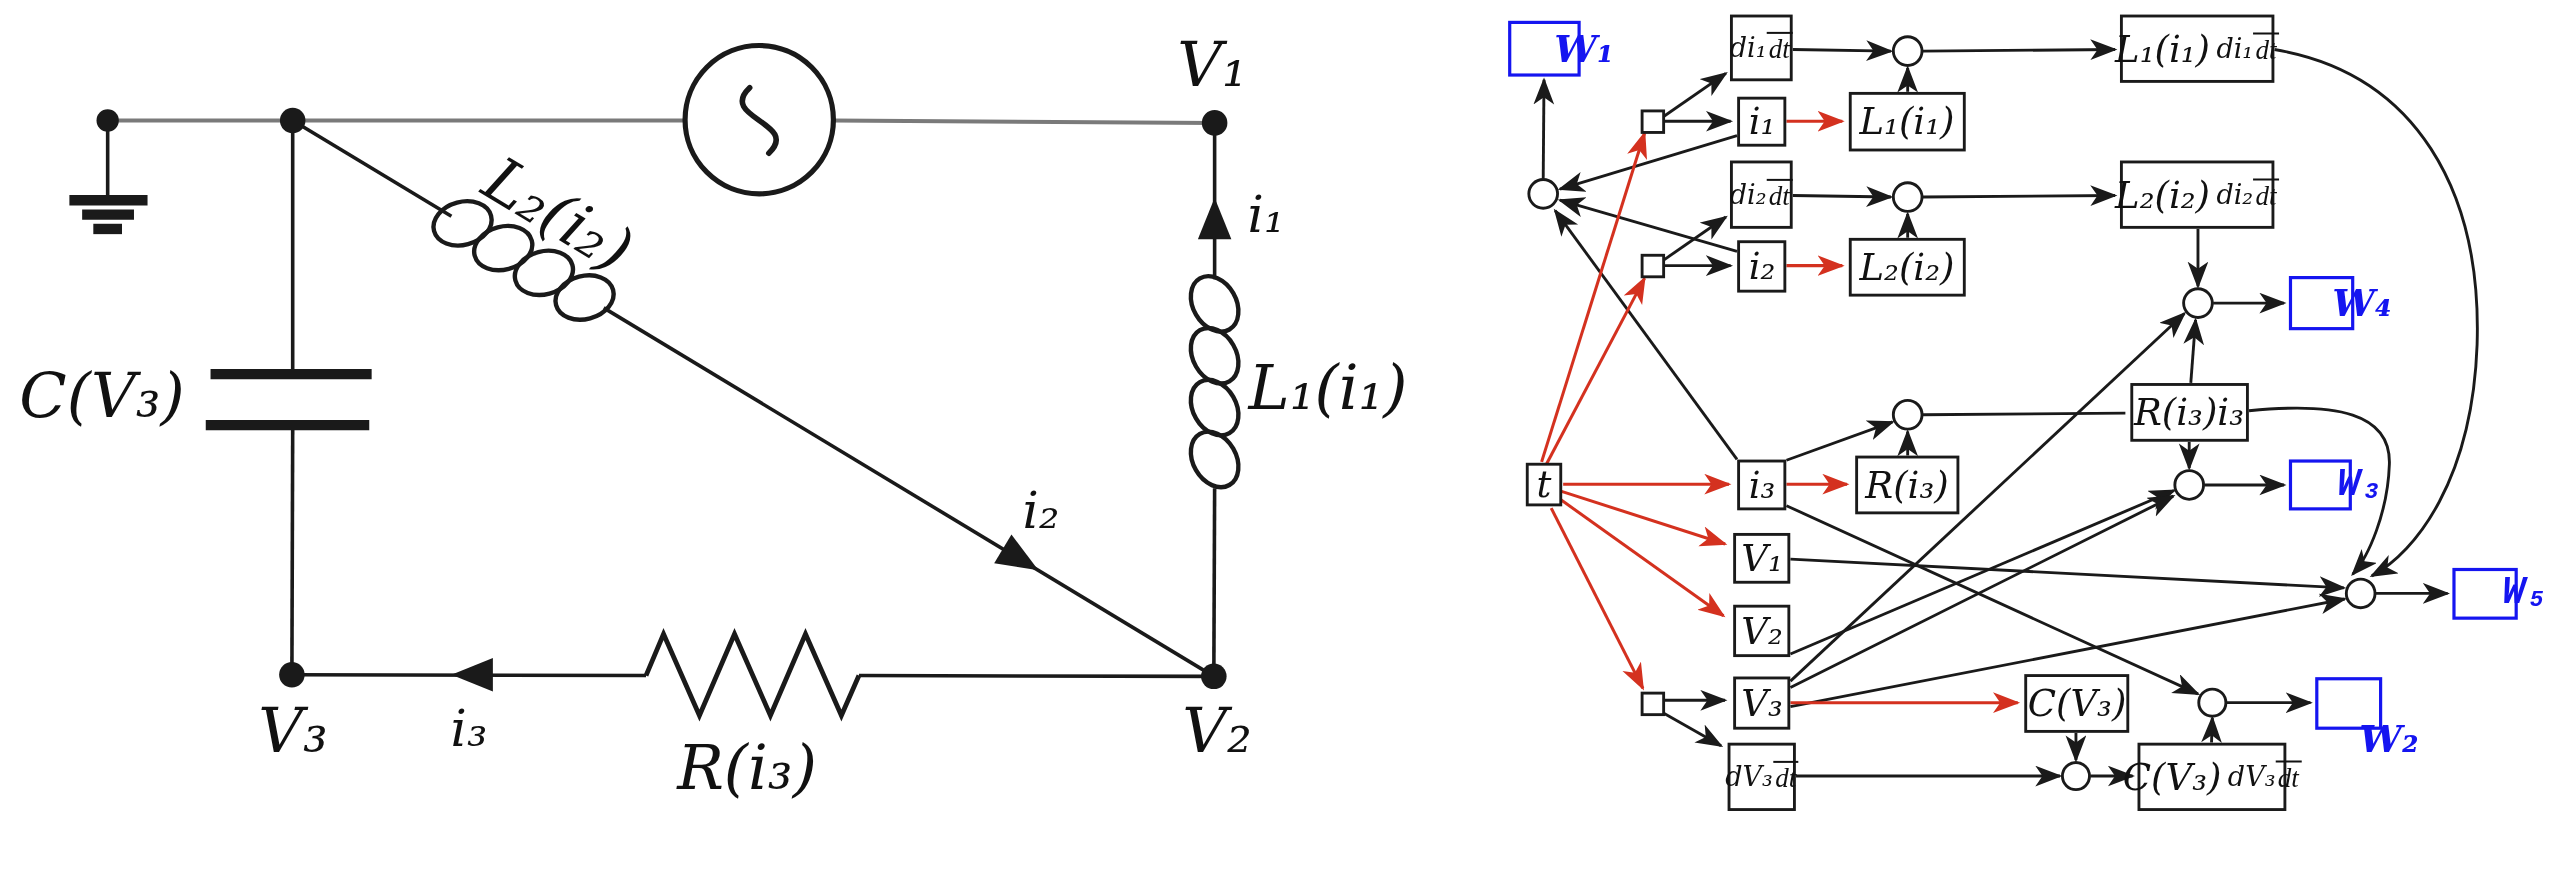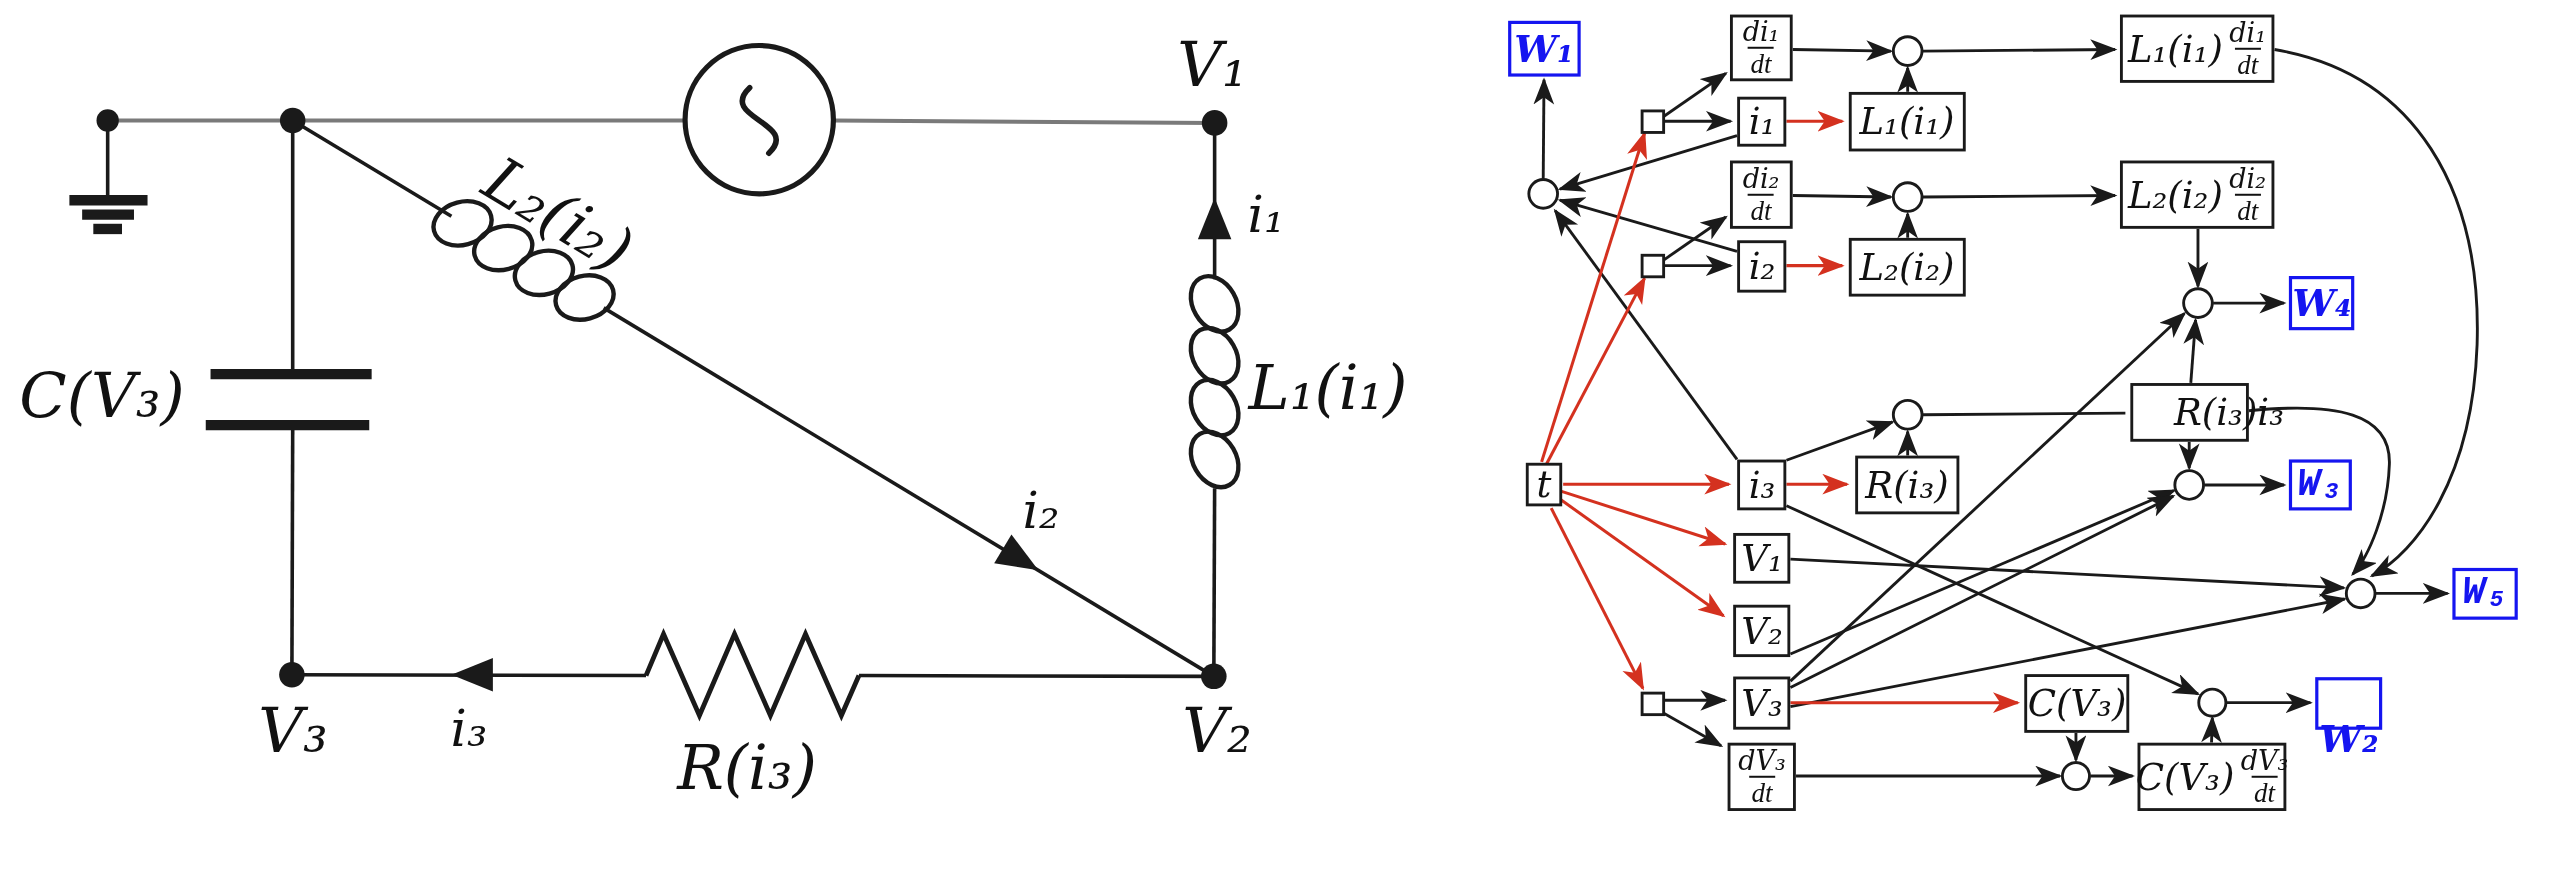--- a/index.html
+++ b/index.html
@@ -5,23 +5,23 @@
   html,body{margin:0;padding:0;background:#ffffff;}
   .stage{position:relative;width:2576px;height:879px;background:#ffffff;overflow:hidden;
          font-family:"DejaVu Serif",serif;}
   svg{position:absolute;left:0;top:0;}
   .lbl{position:absolute;transform:translate(-50%,-50%);white-space:nowrap;
        font-family:"DejaVu Serif",serif;font-style:italic;color:#111;line-height:1;}
   .lbl.rot{transform:translate(-50%,-50%) rotate(31deg);}
   .sz-c{font-size:62px;} 
   .sz-m{font-size:51px;} 
   .sz-g{font-size:37px;} 
-  .sz-w{font-size:38px;font-weight:bold;} 
+  .sz-w{font-size:38px;font-weight:bold;margin-left:40px;} 
   .blue{color:#1515f0;}
-  .frac{display:inline-flex;flex-direction:column;align-items:center;font-size:27px;line-height:1.12;}
+  .frac{display:inline-flex;flex-direction:row;align-items:center;font-size:27px;line-height:1.12;}
   .frac .den{border-top:2.4px solid #111;padding:0 2.4px;font-family:Liberation Serif, serif;}
   .prod{display:inline-flex;align-items:center;gap:6.4px;}
   .prod .pre{font-size:37px;}
 </style>
 </head>
 <body>
 
 <div class="stage">
 
 <svg width="2576" height="879" viewBox="0 0 3230 1102">
@@ -242,21 +242,21 @@
 </div>
 <div class="lbl" style="left:2197px;top:195px;">
   <span class="prod">
         <span class="pre">L₂(i₂)</span>
         <span class="frac">
           <span class="num">di₂</span>
           <span class="den">dt</span>
         </span>
       </span>
 </div>
-<div class="lbl sz-g" style="left:2189px;top:412px;margin-left:40px;">R(i₃)i₃</div>
+<div class="lbl sz-g" style="left:2189px;top:412px;">R(i₃)i₃</div>
 <div class="lbl" style="left:2212px;top:777px;">
   <span class="prod">
         <span class="pre">C(V₃)</span>
         <span class="frac">
           <span class="num">dV₃</span>
           <span class="den">dt</span>
         </span>
       </span>
 </div>
 

